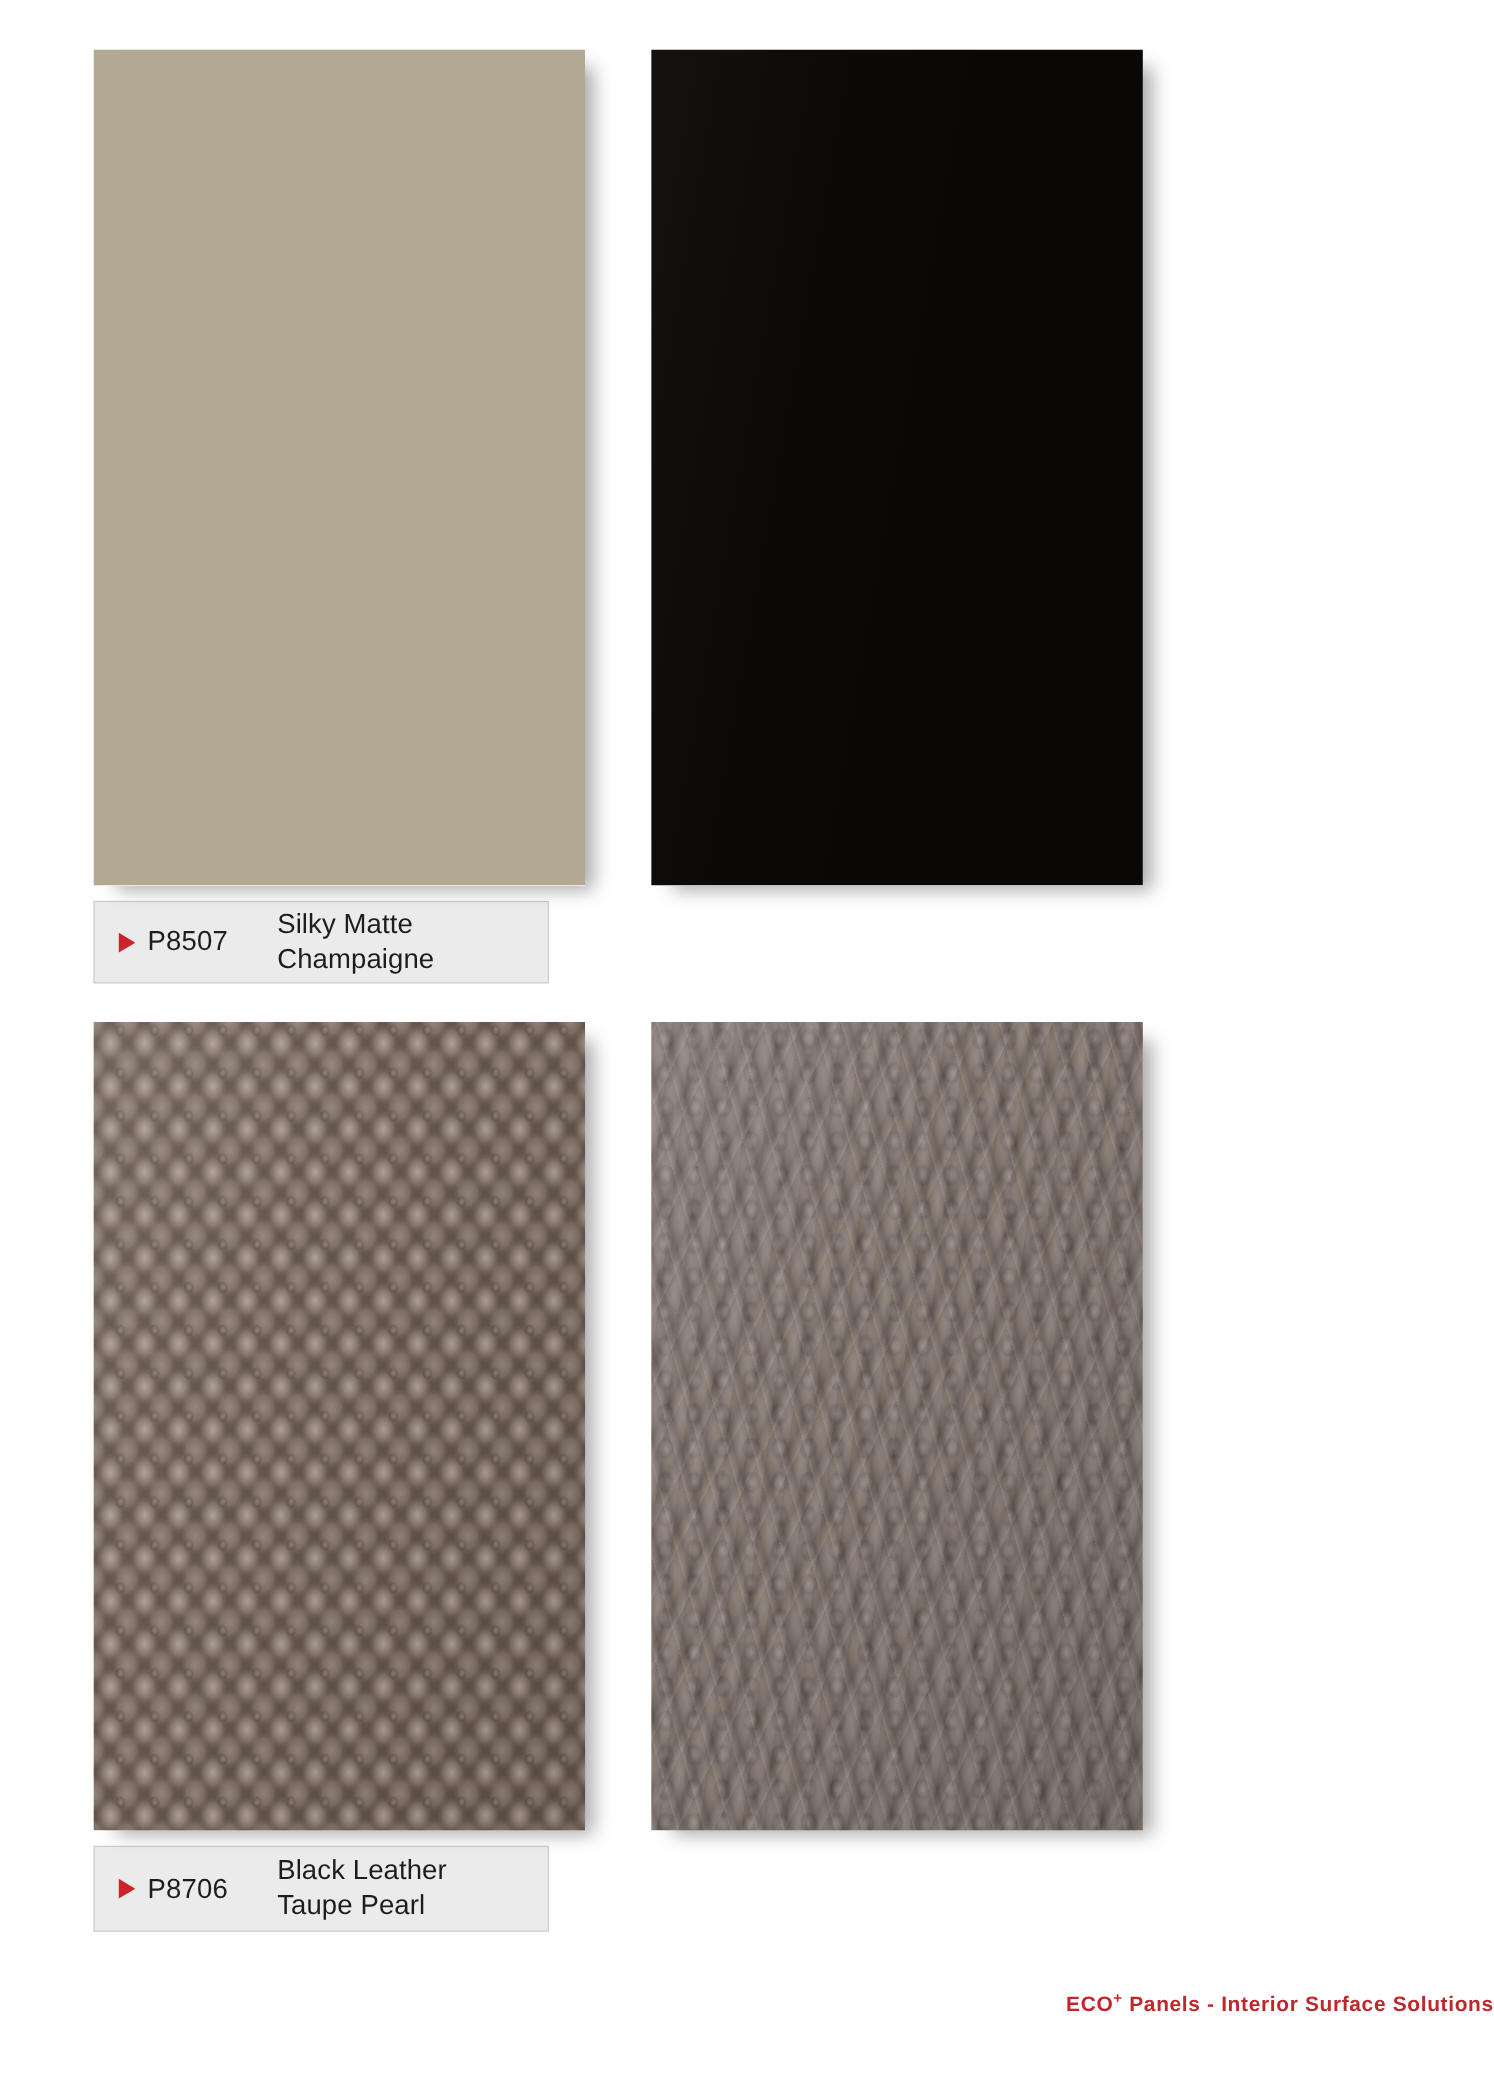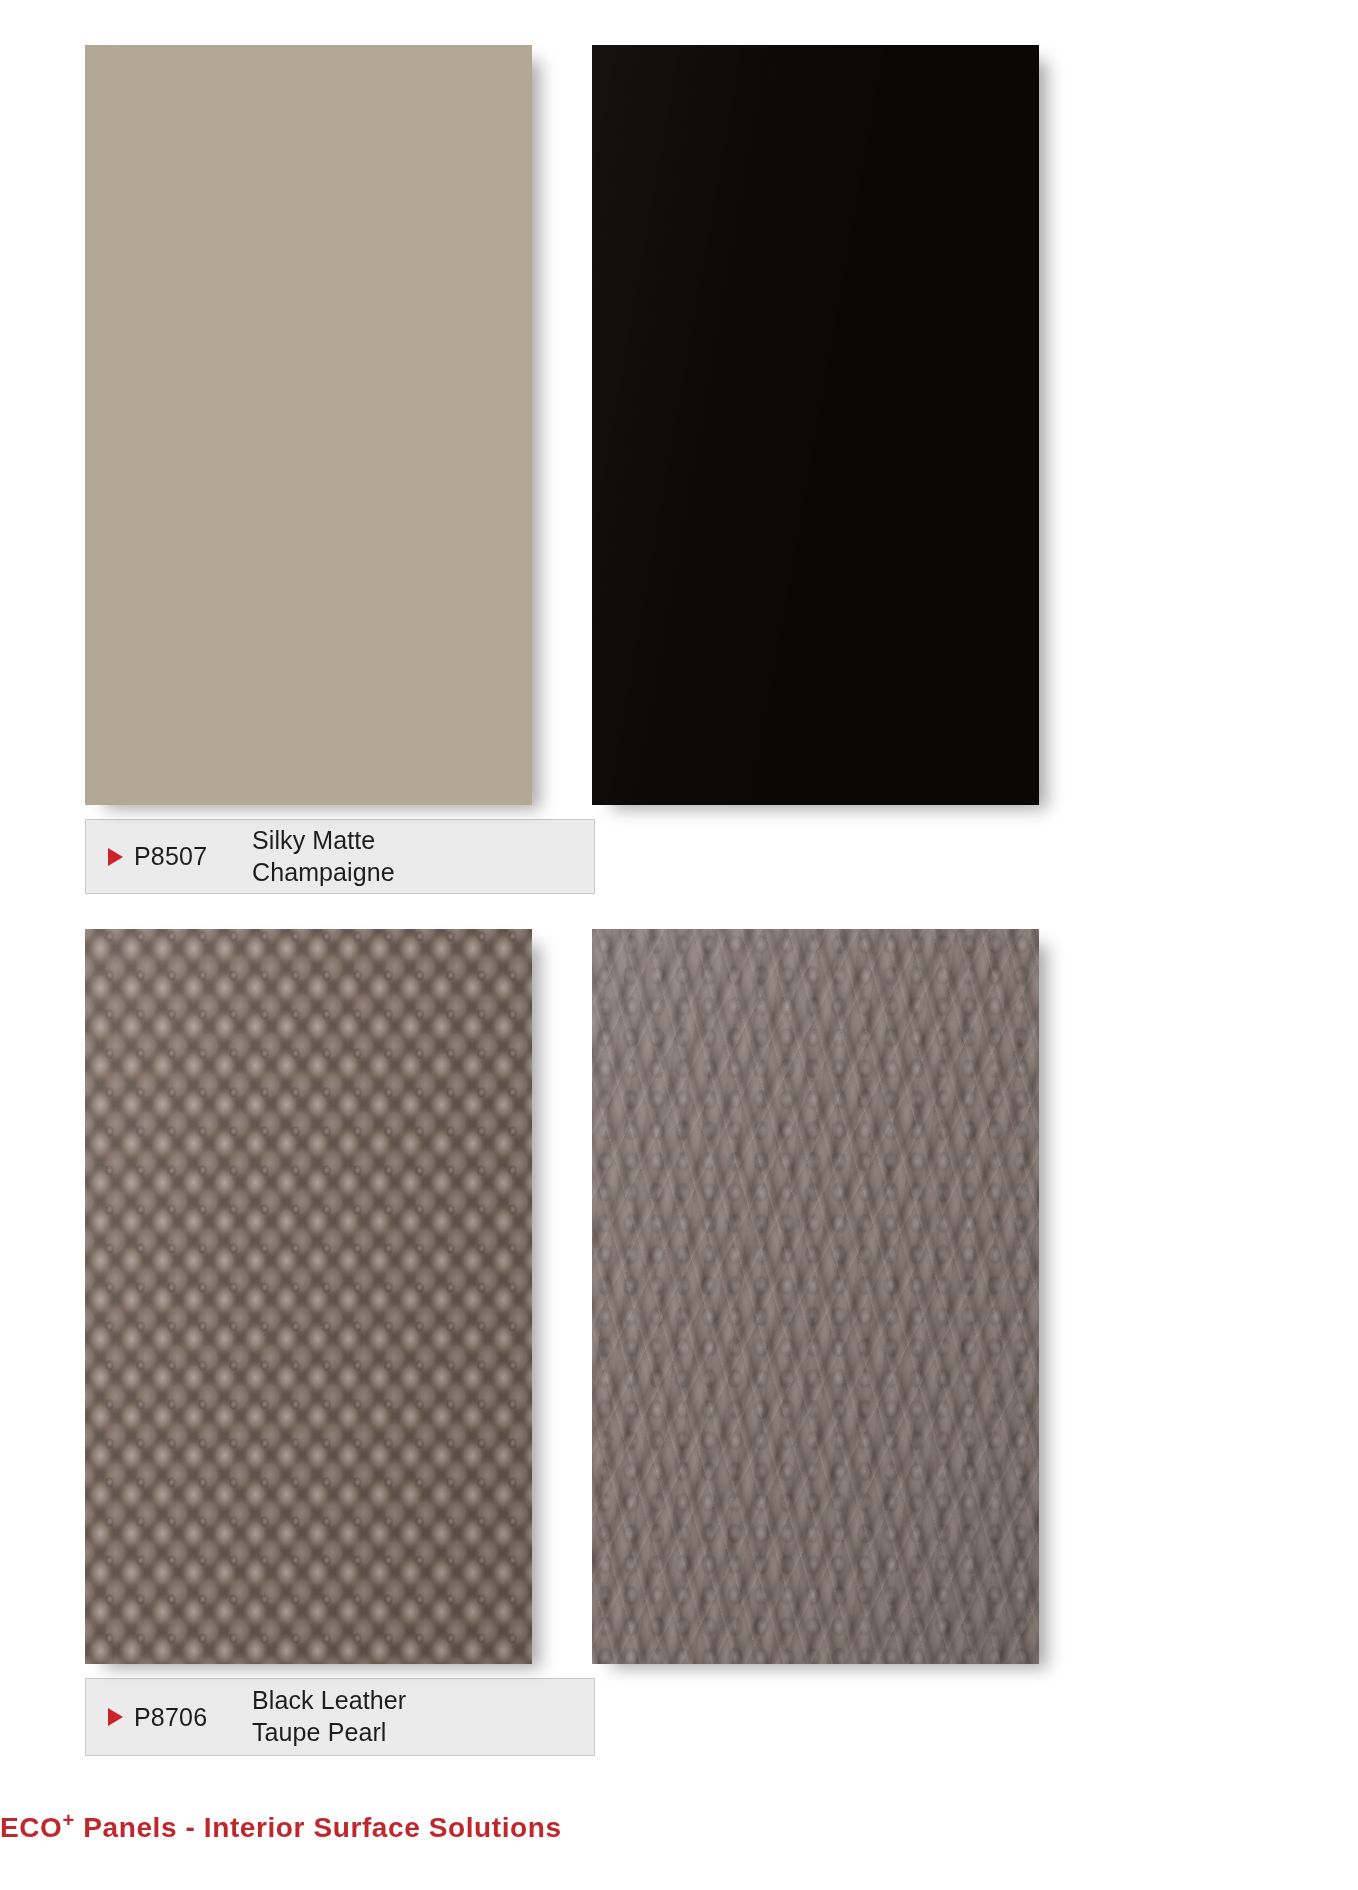--- a/index.html
+++ b/index.html
@@ -148,21 +148,21 @@
       linear-gradient(125deg,
         rgba(255,255,255,0.09) 0%,
         rgba(255,255,255,0.0) 40%,
         rgba(0,0,0,0.06) 78%,
         rgba(0,0,0,0.12) 100%);
   }
 
   
   .caption {
     margin-top: 14px;
-    width: 510px;
+    width: 414px;
     height: 75px;
     background: #ebebeb;
     border: 1px solid #c9c9c9;
     box-sizing: border-box;
     display: flex;
     align-items: center;
     padding-left: 22px;
   }
   .row--second .caption {
     height: 78px;
@@ -195,22 +195,22 @@
   .names div {
     white-space: nowrap;
   }
 
   
   .footer {
     position: absolute;
     left: 0;
     right: 0;
     top: 1812px;
-    text-align: left;
-    font-size: 28px;
+    text-align: right;
+    font-size: 19px;
     font-weight: bold;
     color: #c0272d;
     letter-spacing: 0.6px;
   }
   .footer sup {
     font-size: 0.72em;
     vertical-align: super;
     line-height: 0;
   }
 </style>

